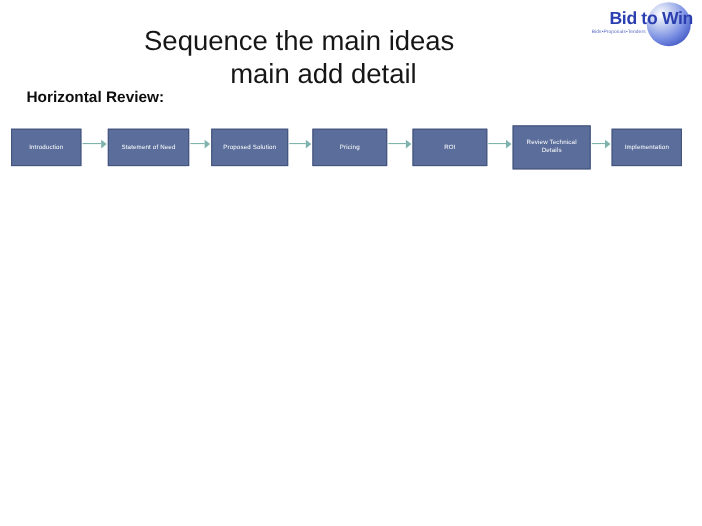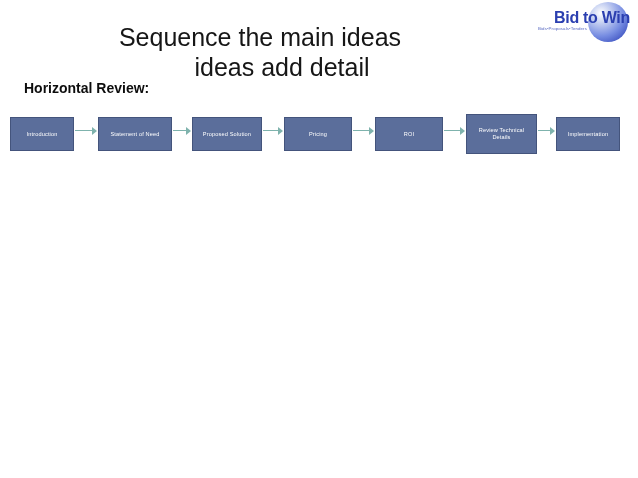--- a/index.html
+++ b/index.html
@@ -57,21 +57,21 @@
     font-size: 4.4px;
     letter-spacing: 0.1px;
     color: #5566c0;
     white-space: nowrap;
     z-index: 2;
   }
 
   
   .title {
     position: absolute;
-    left: 0;
+    left: 12px;
     top: 22px;
     width: 520px;
     text-align: center;
     font-family: "Liberation Sans", sans-serif;
     font-size: 25px;
     line-height: 30px;
     color: #161616;
     font-weight: normal;
     margin: 0;
   }
@@ -139,21 +139,21 @@
 <body>
 
 <div class="logo">
   <div class="logo-sphere"></div>
   <div class="logo-text">Bid to Win</div>
   <div class="logo-tagline">Bids•Proposals•Tenders</div>
 </div>
 
 <h1 class="title">
   <span class="title-line l1">Sequence the main ideas</span>
-  <span class="title-line l2">ideas add detail</span>
+  <span class="title-line l2">main add detail</span>
 </h1>
 
 <div class="section-label">Horizontal Review:</div>
 
 <div class="flow" id="flow">
     <div class="connector" style="left: 75px; top: 18px; width: 22px;">
       <div class="line"></div>
       <div class="head"></div>
     </div>
     <div class="connector" style="left: 173px; top: 18px; width: 18px;">

